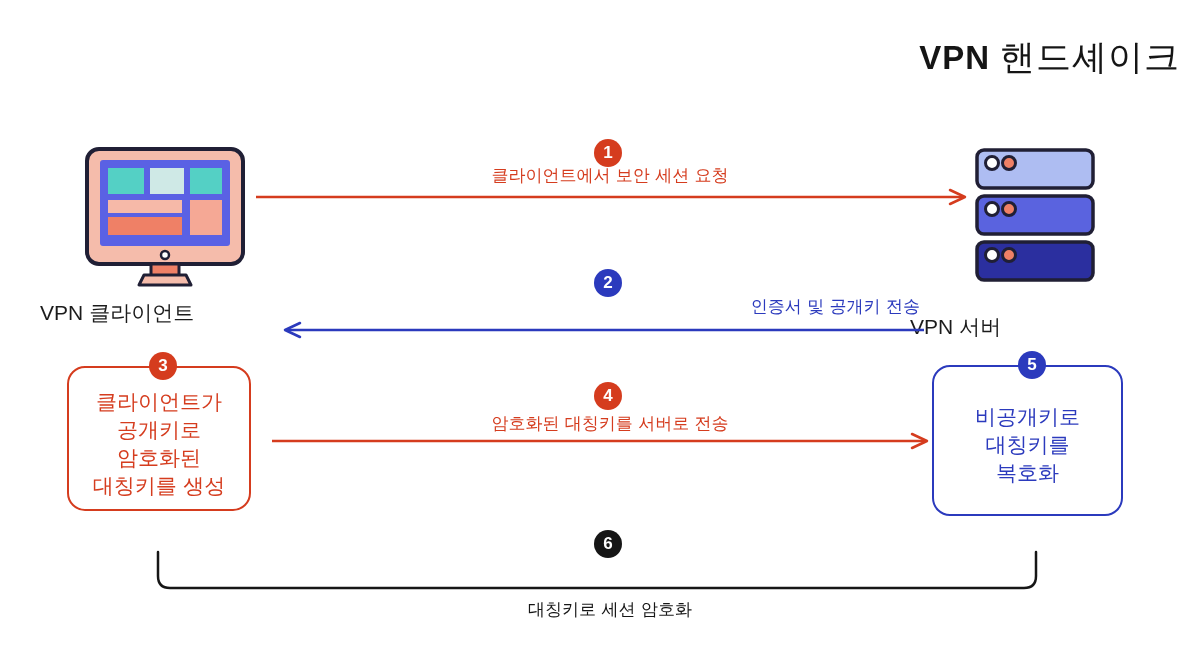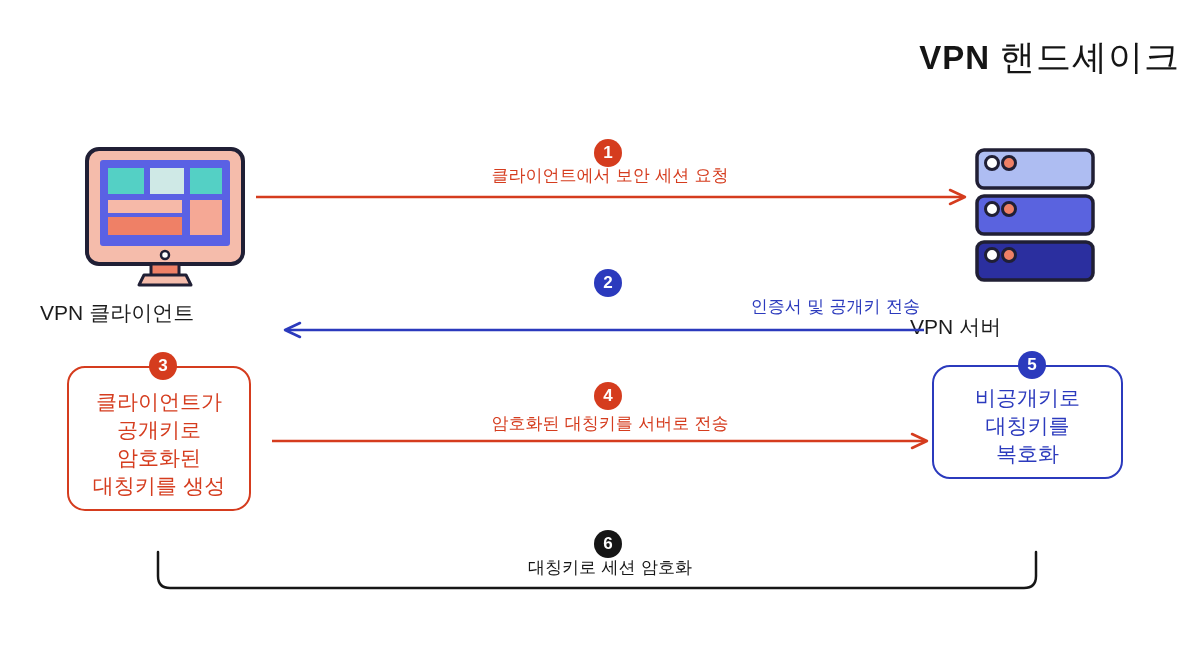--- a/index.html
+++ b/index.html
@@ -25,21 +25,21 @@
   .badge{width:28px;height:28px;border-radius:50%;display:flex;align-items:center;
          justify-content:center;color:#fff;font-size:17px;font-weight:bold;
          font-family:"Liberation Sans",sans-serif;}
   .badge.red{background:var(--red);}
   .badge.blue{background:var(--blue);}
   .badge.ink{background:var(--ink);}
 
   .msg{width:620px;text-align:center;font-size:17px;}
   .msg.red{color:var(--red);}
   .msg.blue{color:var(--blue);}
-  .msg.ink{color:#161616;}
+  .msg.ink{color:#161616;margin-top:42px;}
 
   .stroke-red{stroke:var(--red);}
   .stroke-blue{stroke:var(--blue);}
   .stroke-ink{stroke:var(--ink);}
 
   .step-box{background:#fff;border-radius:18px;box-sizing:border-box;
             display:flex;flex-direction:column;align-items:center;justify-content:center;
             text-align:center;font-size:21px;line-height:28px;}
   .step-box.red{border:2.5px solid var(--red);color:var(--red);}
   .step-box.blue{border:2.5px solid var(--blue);color:var(--blue);}
@@ -125,21 +125,21 @@
     <span>4</span>
   </div>
   <div class="abs msg red ko" style="left:300px;top:412px;">암호화된 대칭키를 서버로 전송</div>
   <div class="abs" style="left:272px;top:432px;">
     <svg width="662" height="18">
       <line x1="0" y1="9" x2="654" y2="9" class="stroke-red" stroke-width="2.5"></line>
       <polyline points="640,2 655,9 640,16" fill="none" class="stroke-red" stroke-width="2.5" stroke-linecap="round" stroke-linejoin="round"></polyline>
     </svg>
   </div>
 
-  <div class="abs step-box blue ko" style="left:932px;top:365px;width:191px;height:114px;padding-top:8px;">
+  <div class="abs step-box blue ko" style="left:932px;top:365px;width:191px;height:151px;padding-top:8px;">
     <div>비공개키로</div>
     <div>대칭키를</div>
     <div>복호화</div>
   </div>
   <div class="abs badge blue" style="left:1018px;top:351px;">
     <span>5</span>
   </div>
 
   <div class="abs badge ink" style="left:594px;top:530px;">
     <span>6</span>

